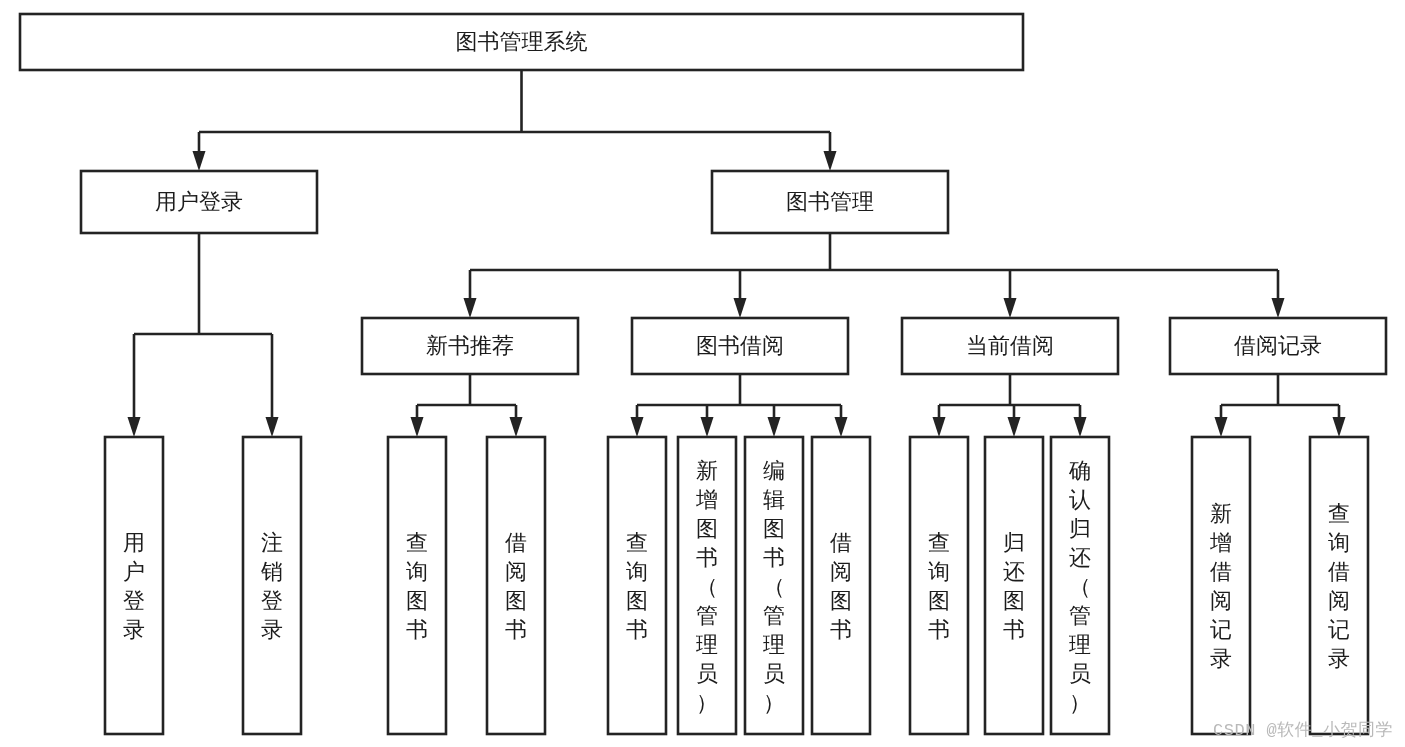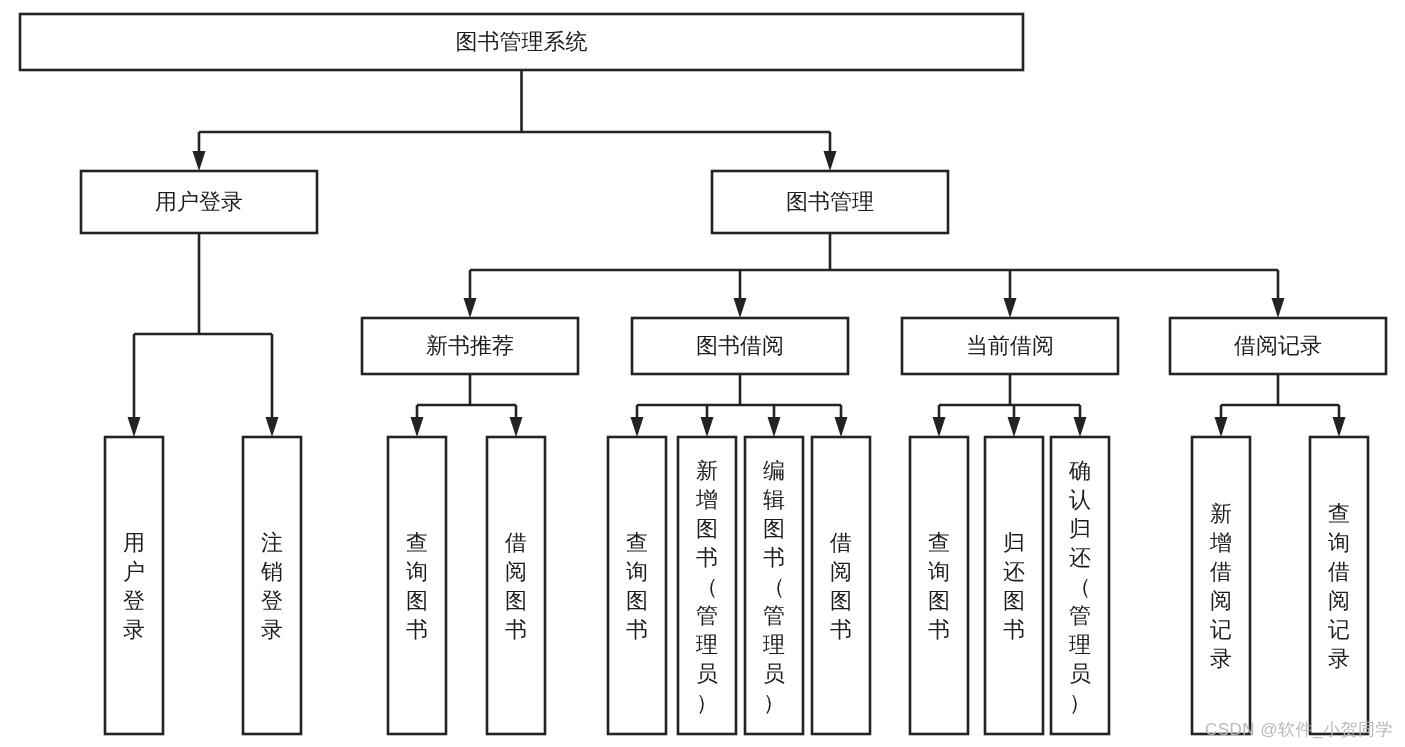--- a/index.html
+++ b/index.html
@@ -47,21 +47,21 @@
   }
   .arrow-head {
     fill: #232323;
   }
   .watermark {
     position: absolute;
     right: 12px;
     bottom: 6px;
     color: #b9b9b9;
     font-size: 17px;
-    font-family: Liberation Sans, sans-serif;
+    font-family: Liberation Mono, monospace;
     letter-spacing: 0.5px;
     white-space: nowrap;
     pointer-events: none;
   }
 </style>
 </head>
 <body>
 
 <svg id="diagram-root" viewBox="0 0 1405 747" width="1405" height="747" xmlns="http://www.w3.org/2000/svg">
   <g id="connector-layer">

